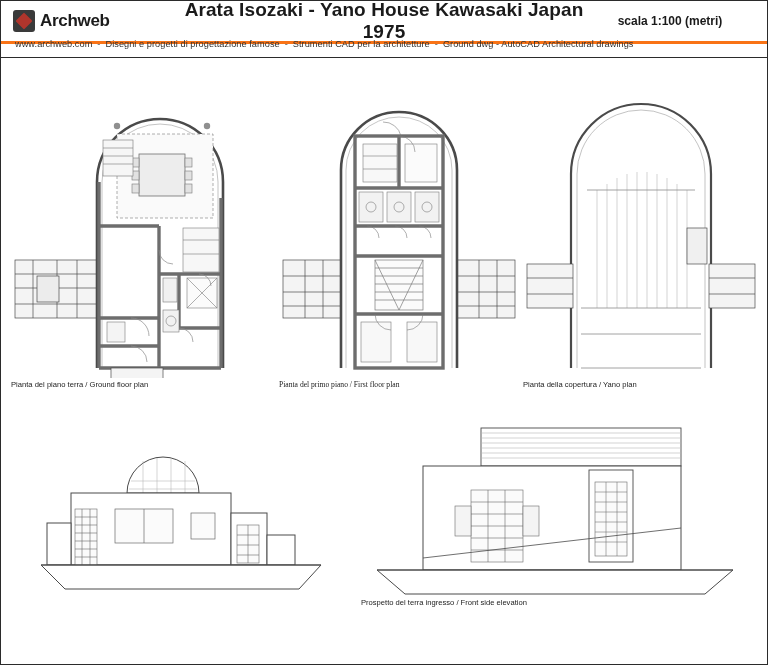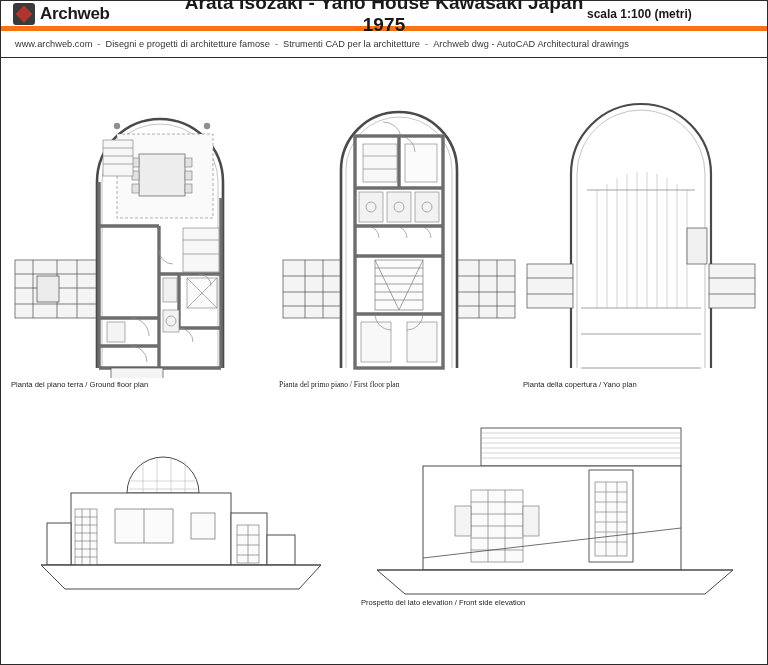--- a/index.html
+++ b/index.html
@@ -20,22 +20,22 @@
     height: 665px;
     box-sizing: border-box;
     border: 1px solid #2b2b2b;
     background: #fff;
   }
   
   .titlebar {
     position: absolute;
     left: 0; top: 0;
     width: 766px;
-    height: 30px;
-    border-bottom: 5px solid #f97316;
+    height: 43px;
+    border-bottom: 3px solid #f97316;
     box-sizing: border-box;
     display: flex;
     align-items: center;
   }
   .logo-wrap {
     display: flex;
     align-items: center;
     gap: 5px;
     padding-left: 12px;
     width: 180px;
@@ -67,21 +67,21 @@
     flex: 1;
     text-align: center;
     font-size: 19px;
     font-weight: bold;
     letter-spacing: 0.1px;
   }
   .scale-text {
     width: 180px;
     box-sizing: border-box;
     padding-right: 14px;
-    text-align: left;
+    text-align: center;
     font-size: 12px;
     font-weight: bold;
   }
   .subbar {
     position: absolute;
     left: 0; top: 30px;
     width: 766px;
     height: 27px;
     border-bottom: 1px solid #2b2b2b;
     box-sizing: border-box;
@@ -121,25 +121,25 @@
       <span class="logo-mark"></span>
       <span class="logo-text">Archweb</span>
     </div>
     <div class="sheet-title">Arata Isozaki - Yano House Kawasaki  Japan 1975</div>
     <div class="scale-text">scala 1:100 (metri)</div>
   </div>
 
   <div class="subbar">
     <span>www.archweb.com</span>
     <span class="sep">-</span>
-    <span>Disegni e progetti di architetture famose</span>
+    <span>Disegni e progetti di progettazione famose</span>
     <span class="sep">-</span>
     <span>Strumenti CAD  per la architetture</span>
     <span class="sep">-</span>
-    <span>Archweb dwg - AutoCAD Architectural drawings</span>
+    <span>Ground dwg - AutoCAD Architectural drawings</span>
   </div>
 
   <div class="canvas">
 
     <div class="dwg" style="left:10px; top:20px;">
       <svg width="270" height="300" viewBox="0 0 270 300">
         <g fill="none" stroke="#4a4a4a" stroke-width="0.7">
 
           <rect x="4" y="182" width="82" height="58" fill="#f4f4f4"></rect>
           <line x1="4" y1="196" x2="86" y2="196"></line>
@@ -426,17 +426,17 @@
           <line x1="256" y1="74" x2="256" y2="148"></line>
         </g>
 
         <line x1="62" y1="150" x2="320" y2="120" stroke="#4a4a4a" stroke-width="0.8"></line>
 
         <g fill="none" stroke="#4a4a4a" stroke-width="1">
           <path d="M16,162 L372,162 L344,186 L44,186 Z" fill="#ffffff"></path>
           <line x1="16" y1="162" x2="372" y2="162"></line>
         </g>
       </svg>
-      <div class="caption" style="left:0; top:190px; width:380px;">Prospetto del lato elevation  /  Front side elevation</div>
+      <div class="caption" style="left:0; top:190px; width:380px;">Prospetto del terra ingresso  /  Front side elevation</div>
     </div>
 
   </div>
 </div>
 
 </body></html>

